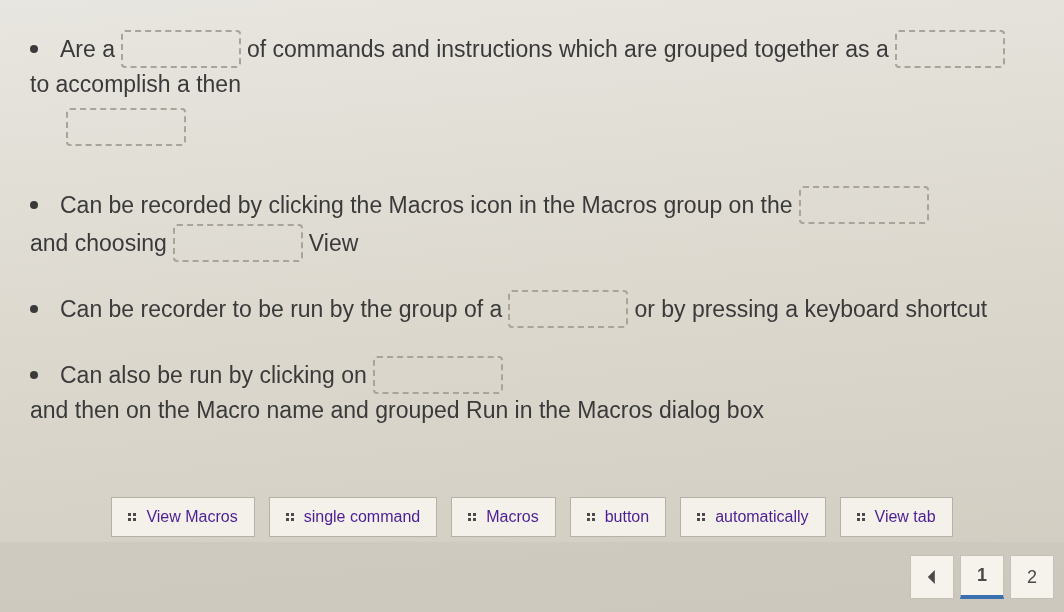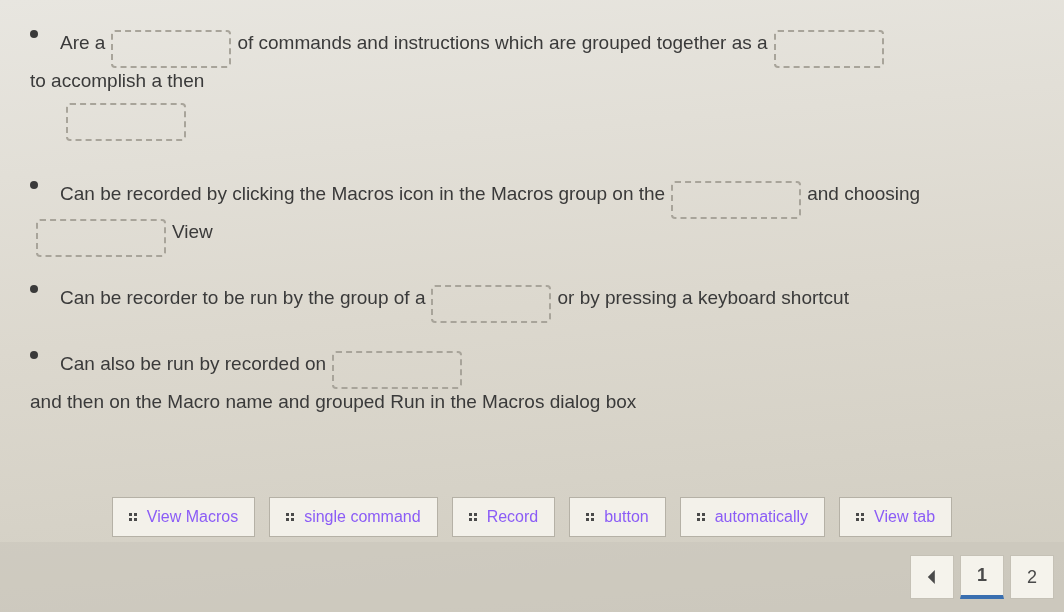--- a/index.html
+++ b/index.html
@@ -14,24 +14,24 @@
       height: 612px;
       overflow: hidden;
       position: relative;
       color: #3a3a3a;
     }
     .content {
       padding: 30px 20px 0 30px;
     }
     .bullet-line {
       display: flex;
-      align-items: flex-start;
+      align-items: center;
       flex-wrap: wrap;
       margin-bottom: 28px;
-      font-size: 19px;
+      font-size: 23px;
       line-height: 1.4;
     }
     .bullet-line.first {
       margin-bottom: 8px;
     }
     .bullet-line.orphan {
       margin-bottom: 40px;
       margin-left: 30px;
     }
     .bullet {
@@ -72,21 +72,21 @@
       display: flex;
       justify-content: center;
       gap: 14px;
       flex-wrap: nowrap;
     }
     .word-tile {
       background: #f3f1ea;
       border: 1px solid #b5b1a6;
       padding: 10px 16px;
       font-size: 16px;
-      color: #8b5cf6;
+      color: #4c1d95;
       display: flex;
       align-items: center;
       gap: 10px;
       cursor: move;
       white-space: nowrap;
     }
     .drag-handle {
       display: inline-grid;
       grid-template-columns: repeat(2, 3px);
       grid-template-rows: repeat(2, 3px);
@@ -161,21 +161,21 @@
 
   <div class="bullet-line">
     <span class="bullet"></span>
     <span class="text">Can be recorder to be run by the group of a</span>
     <span class="blank w6"></span>
     <span class="text">or by pressing a keyboard shortcut</span>
   </div>
 
   <div class="bullet-line">
     <span class="bullet"></span>
-    <span class="text">Can also be run by recorded on</span>
+    <span class="text">Can also be run by clicking on</span>
     <span class="blank w7"></span>
     <span class="text">and then on the Macro name and grouped Run in the Macros dialog box</span>
   </div>
 
 </div>
 
 <div class="word-bank-area">
   <div class="word-tile">
     <span class="drag-handle">
         <span></span>
@@ -194,21 +194,21 @@
       </span>
     <span>single command</span>
   </div>
   <div class="word-tile">
     <span class="drag-handle">
         <span></span>
         <span></span>
         <span></span>
         <span></span>
       </span>
-    <span>Record</span>
+    <span>Macros</span>
   </div>
   <div class="word-tile">
     <span class="drag-handle">
         <span></span>
         <span></span>
         <span></span>
         <span></span>
       </span>
     <span>button</span>
   </div>

